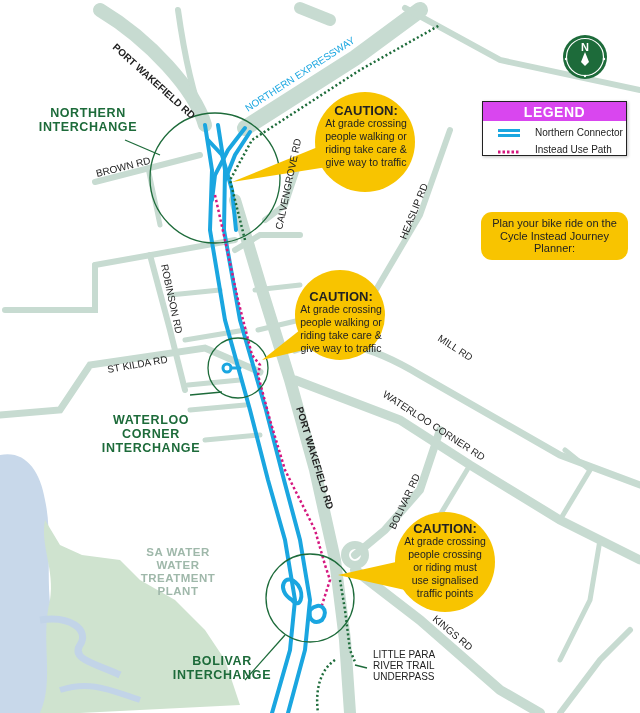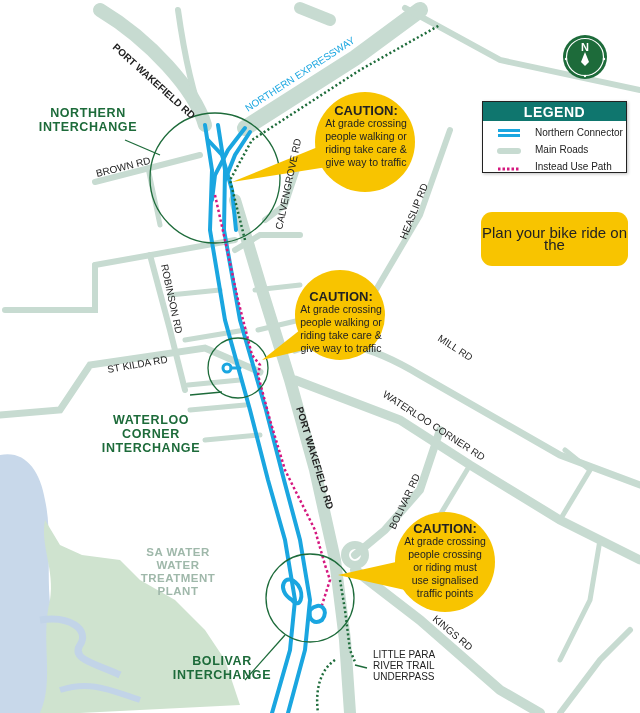--- a/index.html
+++ b/index.html
@@ -5,24 +5,24 @@
   html, body { margin:0; padding:0; background:#ffffff; }
   body { width:640px; height:713px; position:relative; overflow:hidden; font-family:"Liberation Sans", sans-serif; }
   #map { position:absolute; left:0; top:0; width:640px; height:713px; }
   svg text { font-family:"Liberation Sans", sans-serif; }
   .road-label { font-size:10px; fill:#222; }
   .ic-label { font-size:12.5px; font-weight:bold; fill:#1d6b3a; letter-spacing:0.6px; }
   .plant-label { font-size:11.5px; font-weight:bold; fill:#9fb8aa; letter-spacing:0.5px; }
   .caution { position:absolute; text-align:center; color:#222; font-size:10.5px; line-height:13px; }
   .caution .title { font-weight:bold; font-size:13px; }
   .legend { position:absolute; left:482px; top:101px; width:143px; background:#fff; border:1.5px solid #222; box-shadow:1px 1px 3px rgba(0,0,0,0.25); }
-  .legend-head { background:#0f766e; color:#fff; font-weight:bold; font-size:14px; text-align:center; padding:2px 0 1px; letter-spacing:0.5px; }
+  .legend-head { background:#d946ef; color:#fff; font-weight:bold; font-size:14px; text-align:center; padding:2px 0 1px; letter-spacing:0.5px; }
   .legend-row { display:flex; align-items:flex-end; height:17px; font-size:10px; color:#222; }
   .legend-sym { width:52px; display:flex; justify-content:center; align-items:center; }
-  .planner { position:absolute; left:481px; top:212px; width:147px; height:54px; background:#f8c400; border-radius:11px; text-align:center; font-size:15px; line-height:12.5px; color:#222; display:flex; flex-direction:column; justify-content:center; }
+  .planner { position:absolute; left:481px; top:212px; width:147px; height:48px; background:#f8c400; border-radius:11px; text-align:center; font-size:11px; line-height:12.5px; color:#222; display:flex; flex-direction:column; justify-content:center; }
 </style>
 </head>
 <body>
 
 <svg id="map" viewBox="0 0 640 713" xmlns="http://www.w3.org/2000/svg">
 
   <g>
     <path d="M0,455 C25,450 40,470 45,500 C55,545 40,600 60,640 C70,670 60,700 70,713 L0,713 Z" fill="#c8d8ea"></path>
   </g>
   <g>
@@ -203,31 +203,24 @@
     <span class="legend-sym">
         <svg width="22" height="10">
           <rect y="1" width="22" height="3" fill="#1aa6e0"></rect>
           <rect y="6" width="22" height="3" fill="#1aa6e0"></rect>
         </svg>
       </span>
     <span>Northern Connector</span>
   </div>
   <div class="legend-row">
     <span class="legend-sym">
-        <svg width="24" height="8">
-          <rect y="1" width="24" height="6" rx="3" fill="#c7dbd1"></rect>
-        </svg>
-      </span>
-    <span>Main Roads</span>
-  </div>
-  <div class="legend-row">
-    <span class="legend-sym">
         <svg width="22" height="6">
           <line x1="0" y1="3" x2="22" y2="3" stroke="#d5187f" stroke-width="3" stroke-dasharray="2.5 2"></line>
         </svg>
       </span>
     <span>Instead Use Path</span>
   </div>
 </div>
 
 <div class="planner">
   <div>Plan your bike ride on the</div>
+  <div>Cycle Instead Journey Planner:</div>
 </div>
 
 </body></html>

